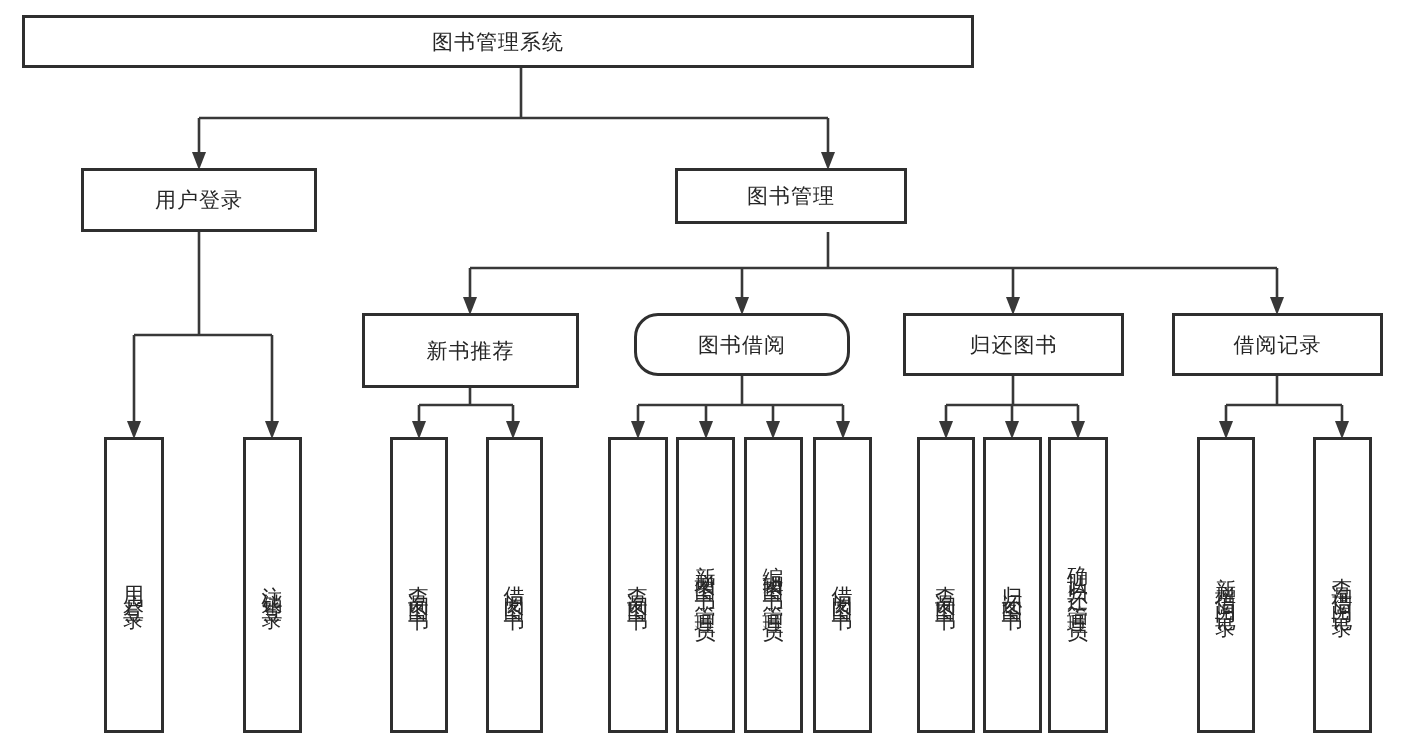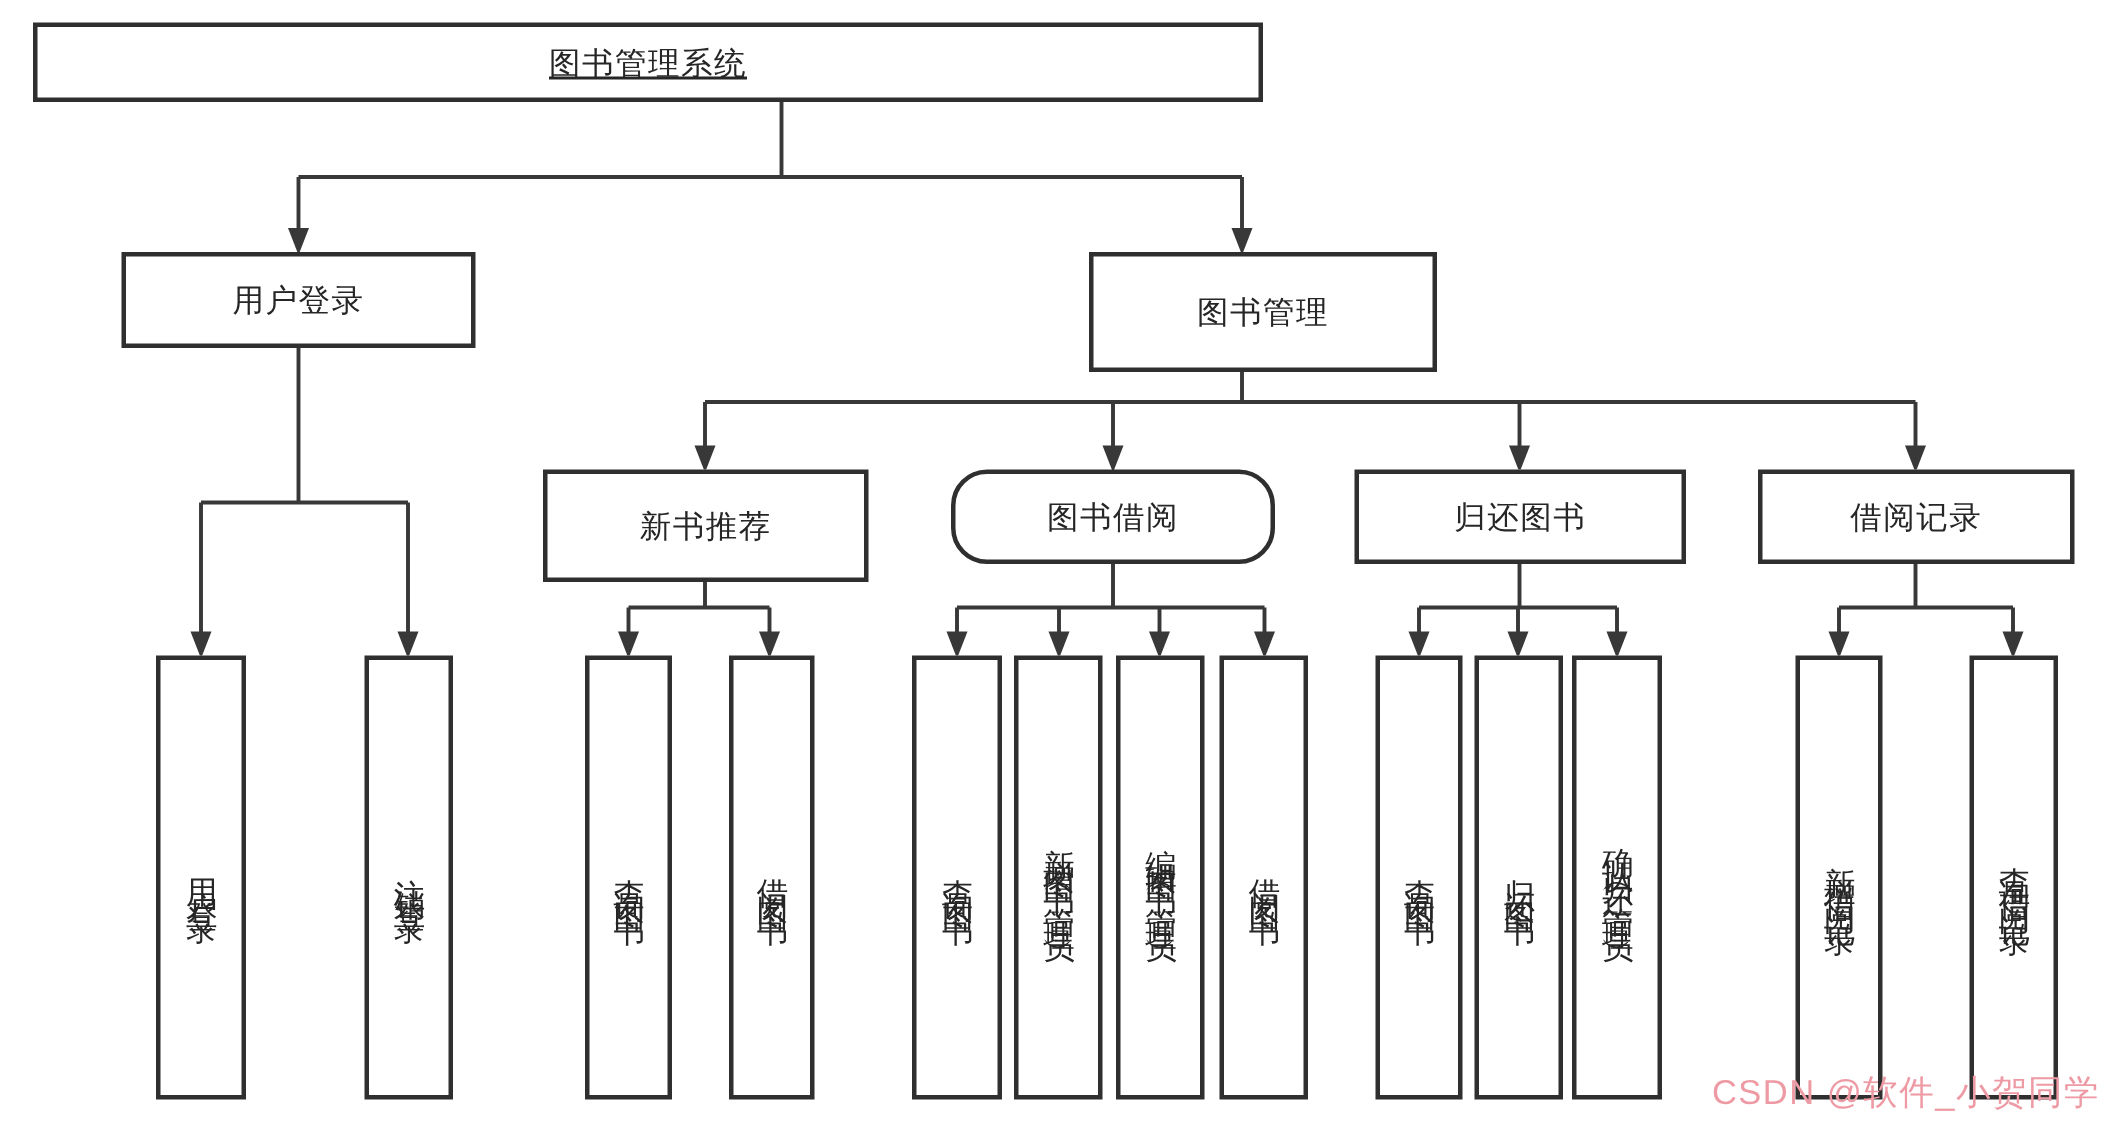--- a/index.html
+++ b/index.html
@@ -25,23 +25,23 @@
     z-index:2;
     white-space:nowrap;
   }
   .leaf{
     writing-mode:vertical-rl;
     letter-spacing:8px;
     white-space:normal;
     line-height:1;
   }
   
-  .root-box {left:22px;  top:15px;  width:820px; height:53px;text-decoration:underline;}
+  .root-box {left:22px;  top:15px;  width:952px; height:53px;}
   .b-login  {left:81px;  top:168px; width:236px; height:64px;}
-  .b-mgmt   {left:726px; top:168px; width:232px; height:80px;}
+  .b-mgmt   {left:675px; top:168px; width:232px; height:56px;}
   .b-l3-1   {left:362px; top:313px; width:217px; height:75px;}
   .b-l3-2   {left:634px; top:313px; width:216px; height:63px;border-radius:24px;}
   .b-l3-3   {left:903px; top:313px; width:221px; height:63px;}
   .b-l3-4   {left:1172px;top:313px; width:211px; height:63px;}
   .leaf     {top:437px;  height:296px;}
   .lf-1 {left:104px;width:60px;}
   .lf-2 {left:243px;width:59px;}
   .lf-3 {left:390px;width:58px;}
   .lf-4 {left:486px;width:57px;}
   .lf-5 {left:608px;width:60px;}
@@ -115,14 +115,13 @@
   <div class="node leaf lf-5">查询图书</div>
   <div class="node leaf lf-6">新增图书（管理员）</div>
   <div class="node leaf lf-7">编辑图书（管理员）</div>
   <div class="node leaf lf-8">借阅图书</div>
   <div class="node leaf lf-9">查询图书</div>
   <div class="node leaf lf-10">归还图书</div>
   <div class="node leaf lf-11">确认归还（管理员）</div>
   <div class="node leaf lf-12">新增借阅记录</div>
   <div class="node leaf lf-13">查询借阅记录</div>
 
-  <div class="watermark">CSDN @软件_小贺同学</div>
 </div>
 
 </body></html>

